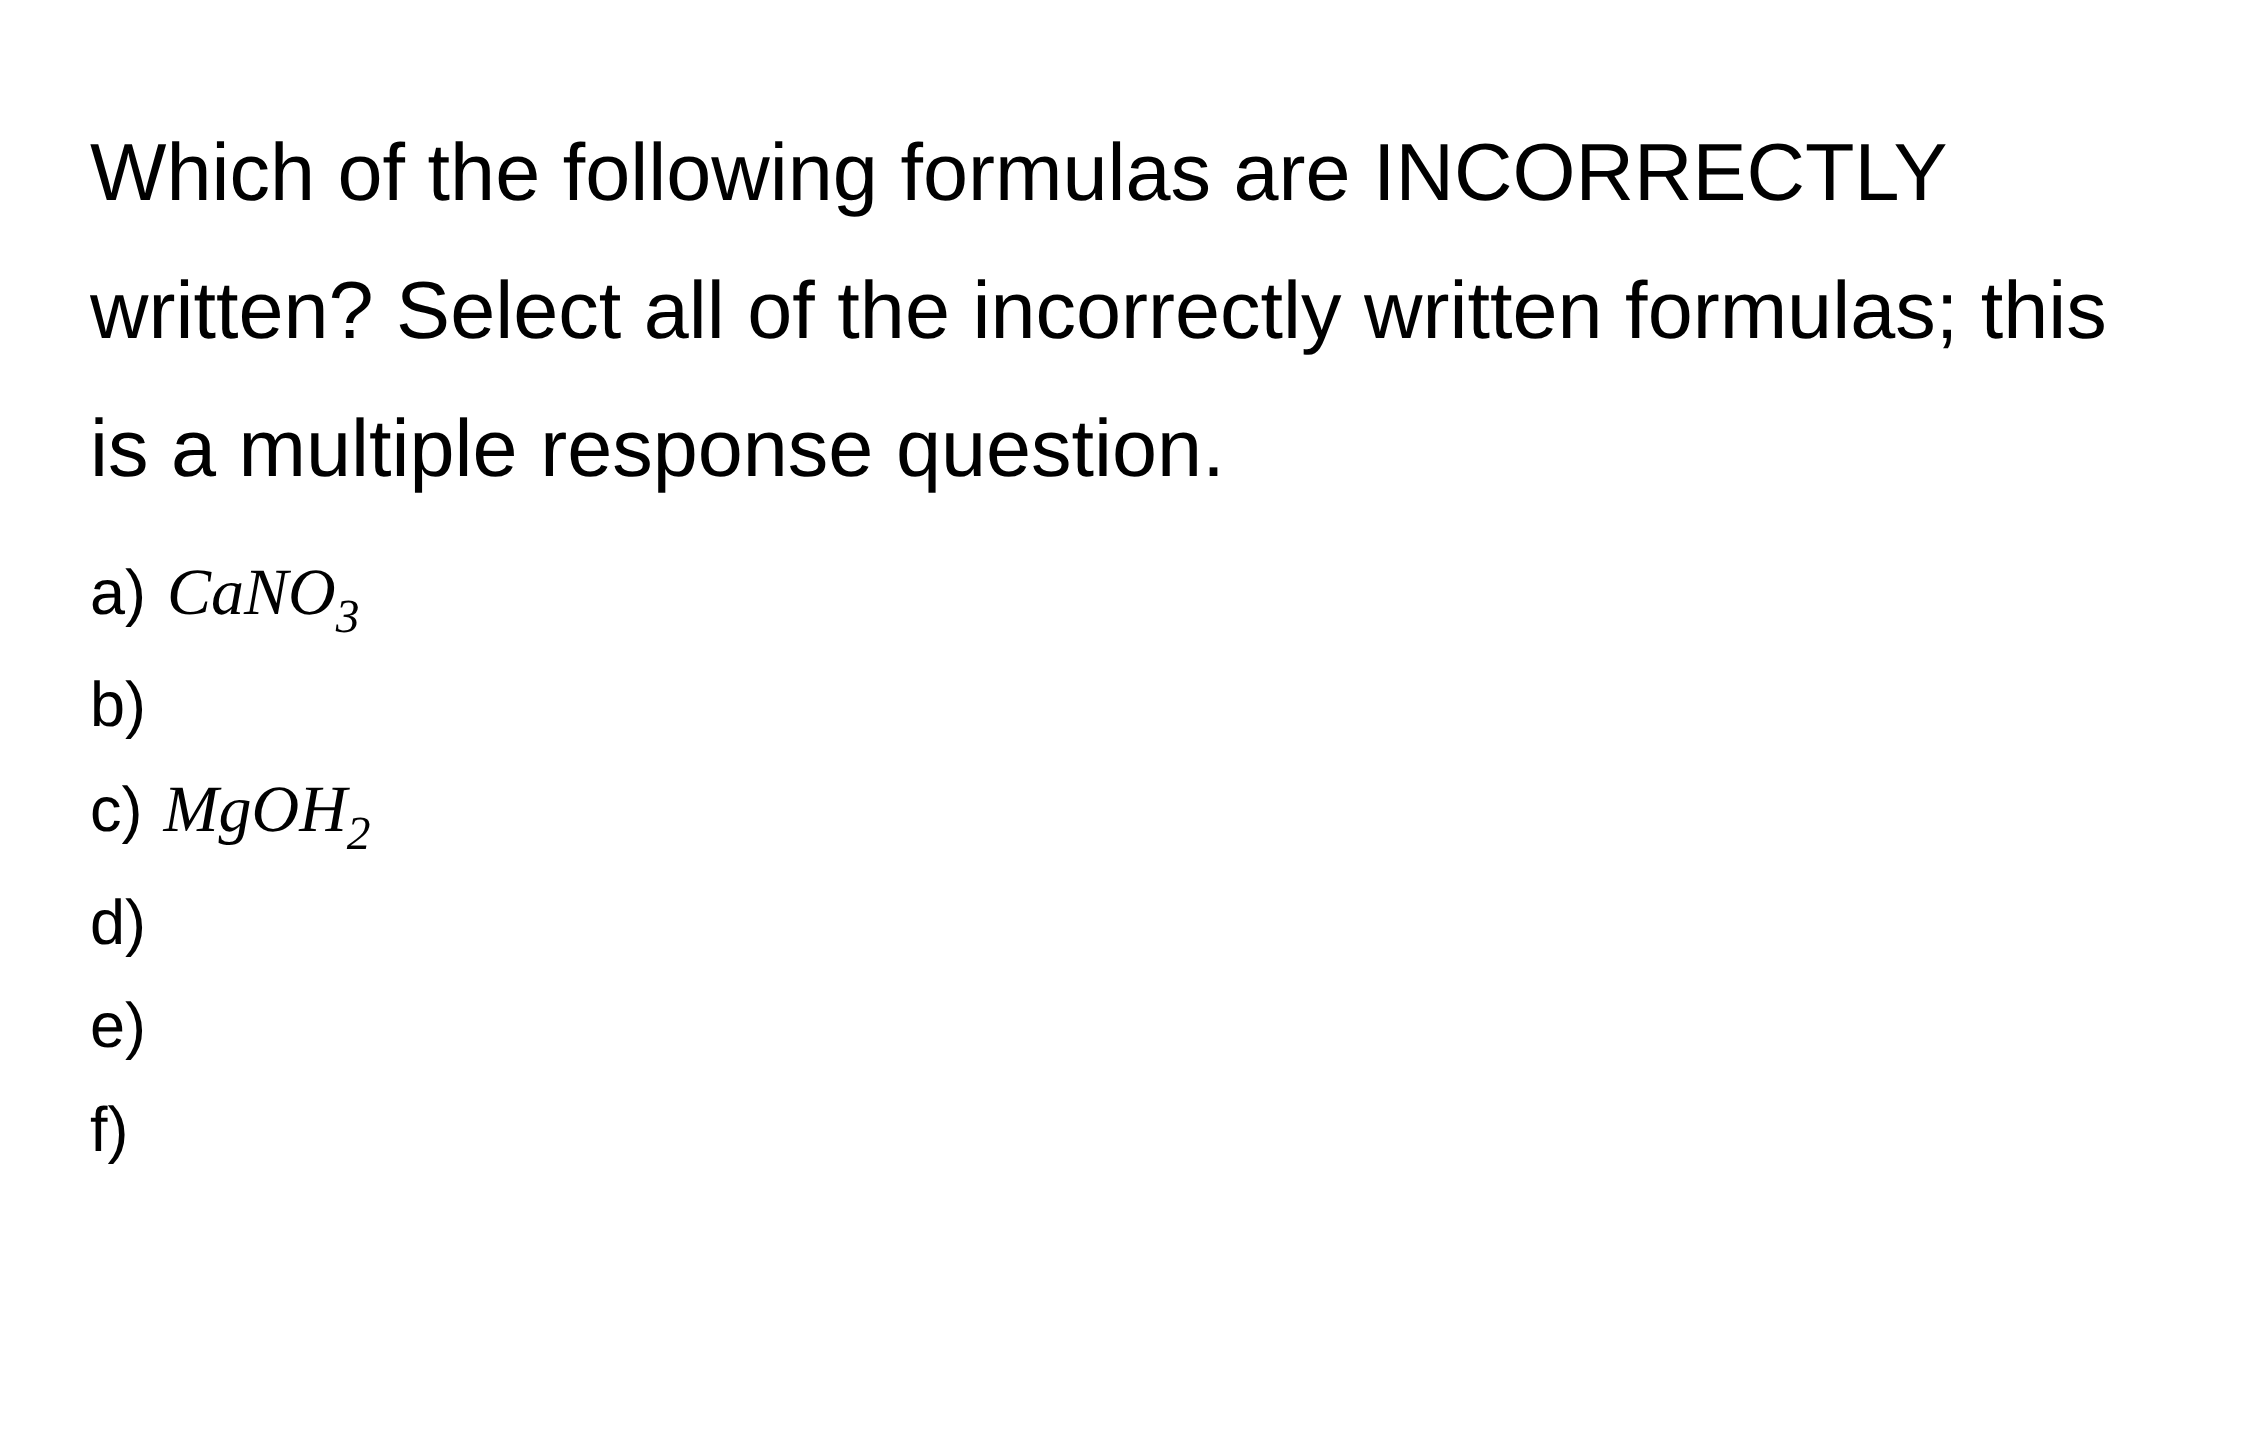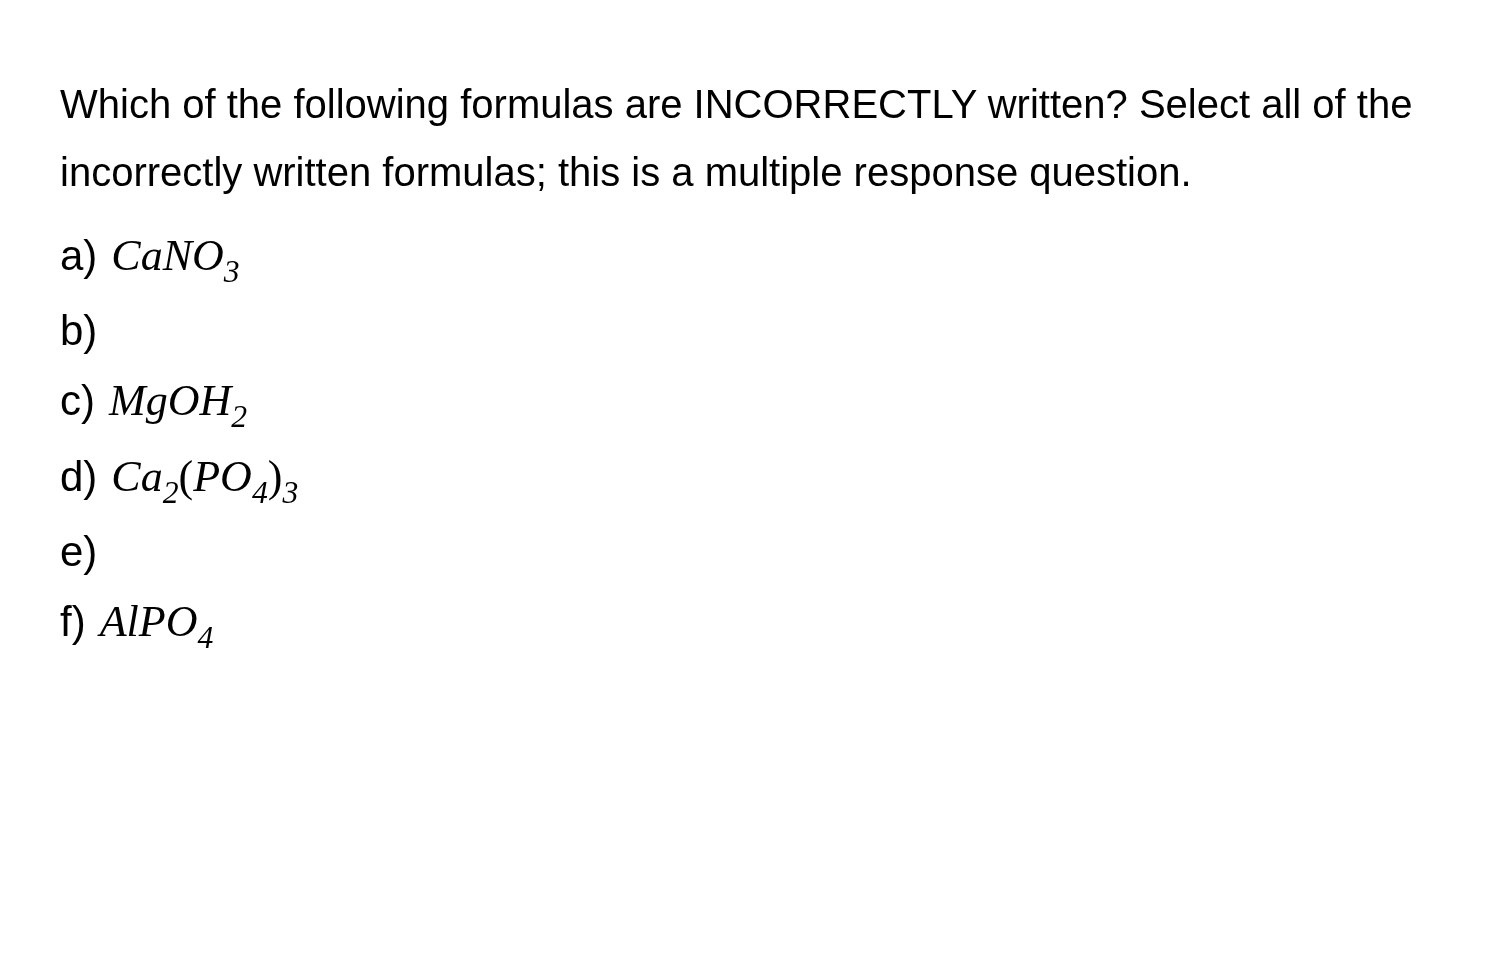--- a/index.html
+++ b/index.html
@@ -11,21 +11,21 @@
     body {
       width: 1500px;
       height: 956px;
       background: #ffffff;
       font-family: Arial, Helvetica, sans-serif;
       padding: 70px 60px;
       color: #000000;
     }
     
     .question-text {
-      font-size: 40px;
+      font-size: 54px;
       line-height: 1.7;
       margin-bottom: 16px;
       font-weight: 400;
     }
     
     .options {
       font-size: 42px;
       line-height: 1.55;
     }
     
@@ -69,22 +69,20 @@
   </div>
   <div class="option">
     <span class="option-label">b)</span>
   </div>
   <div class="option">
     <span class="option-label">c)</span>
     <span class="formula">MgOH<sub>2</sub></span>
   </div>
   <div class="option">
     <span class="option-label">d)</span>
-    <span class="formula">Ca<sub>2</sub><span class="paren">(</span>PO<sub>4</sub><span class="paren">)</span><sub>3</sub></span>
   </div>
   <div class="option">
     <span class="option-label">e)</span>
   </div>
   <div class="option">
     <span class="option-label">f)</span>
-    <span class="formula">AlPO<sub>4</sub></span>
   </div>
 </div>
 
 </body></html>

